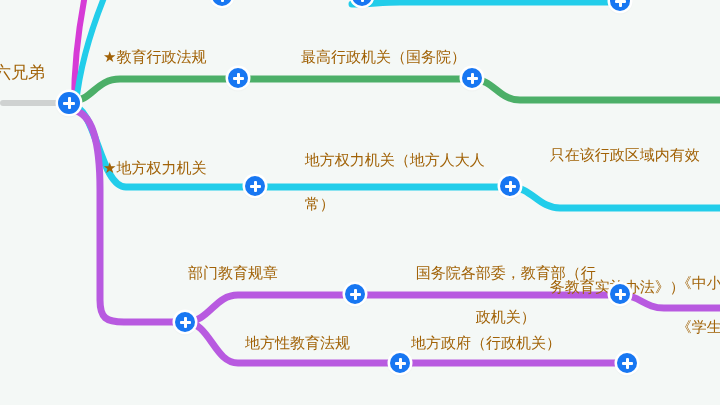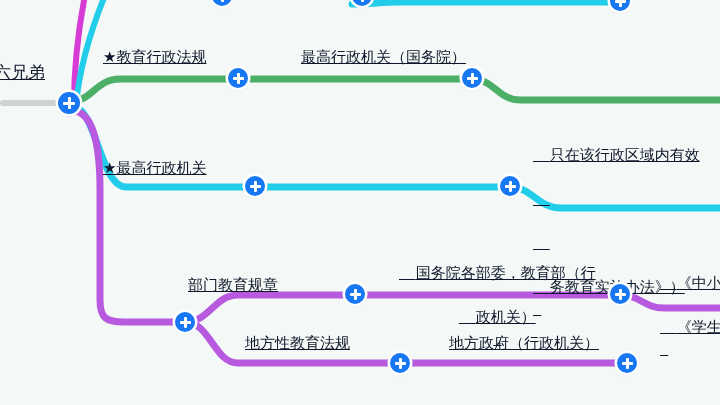--- a/index.html
+++ b/index.html
@@ -8,27 +8,26 @@
     width:720px;height:405px;overflow:hidden;
     background:#f4f8f6;
     font-family:"Liberation Sans","DejaVu Sans",sans-serif;
     position:relative;
   }
   #canvas{position:absolute;inset:0;width:720px;height:405px;}
   svg.links{position:absolute;left:0;top:0;width:720px;height:405px;pointer-events:none;}
 
   .label{
     position:absolute;
-    color:#0f172a;
+    color:#a16207;
     font-size:15px;
     line-height:22px;
     white-space:pre;
     letter-spacing:0px;
     text-rendering:optimizeLegibility;
-    text-decoration:underline;
   }
 
   .node{
     position:absolute;
     width:22px;height:22px;
     border-radius:50%;
     background:#1877f2;
     box-shadow:0 0 0 2.5px #ffffff, 0 1px 3px rgba(0,0,0,.35);
     cursor:pointer;
   }
@@ -91,51 +90,55 @@
 
   <div class="node" style="left:58px;top:92px;"></div>
 
   <div class="label" style="left:103px;top:46px;">★教育行政法规</div>
   <div class="node sm" style="left:228px;top:68px;"></div>
 
   <div class="label" style="left:273px;top:46px;margin-left:28px;">最高行政机关（国务院）</div>
   <div class="node sm" style="left:462px;top:68px;"></div>
 
 
-  <div class="label" style="left:103px;top:157px;">★最高行政机关</div>
+  <div class="label" style="left:103px;top:157px;">★地方权力机关</div>
   <div class="node sm" style="left:245px;top:176px;"></div>
 
+  <div class="label" style="left:288px;top:127px;">
+    <span>地方权力机关（地方人大人</span><br>
+    <span>常）</span>
+  </div>
   <div class="node sm" style="left:500px;top:176px;"></div>
 
   <div class="label" style="left:533px;top:122px;">
     <span>只在该行政区域内有效</span><br>
     <br>
     <br>
     <span>务教育实施办法》）</span>
   </div>
 
   <div class="node sm" style="left:175px;top:312px;"></div>
 
-  <div class="label" style="left:188px;top:262px;margin-top:12px;">部门教育规章</div>
+  <div class="label" style="left:188px;top:262px;">部门教育规章</div>
   <div class="node sm" style="left:345px;top:284px;"></div>
 
   <div class="label" style="left:399px;top:240px;text-align:center;">
     <span>国务院各部委，教育部（行</span><br>
     <span>政机关）</span>
   </div>
   <div class="node sm" style="left:610px;top:284px;"></div>
 
   <div class="label" style="left:660px;top:250px;">
     <span>《中小学</span><br>
     <span>《学生伤</span>
   </div>
 
   <div class="label" style="left:245px;top:332px;">地方性教育法规</div>
   <div class="node sm" style="left:390px;top:353px;"></div>
 
-  <div class="label" style="left:449px;top:332px;">地方政府（行政机关）</div>
+  <div class="label" style="left:411px;top:332px;">地方政府（行政机关）</div>
   <div class="node sm" style="left:617px;top:353px;"></div>
 
   <div class="node sm" style="left:610px;top:-9px;"></div>
   <div class="node sm" style="left:212px;top:-14px;"></div>
   <div class="node sm" style="left:352px;top:-14px;"></div>
 
 </div>
 
 </body></html>

